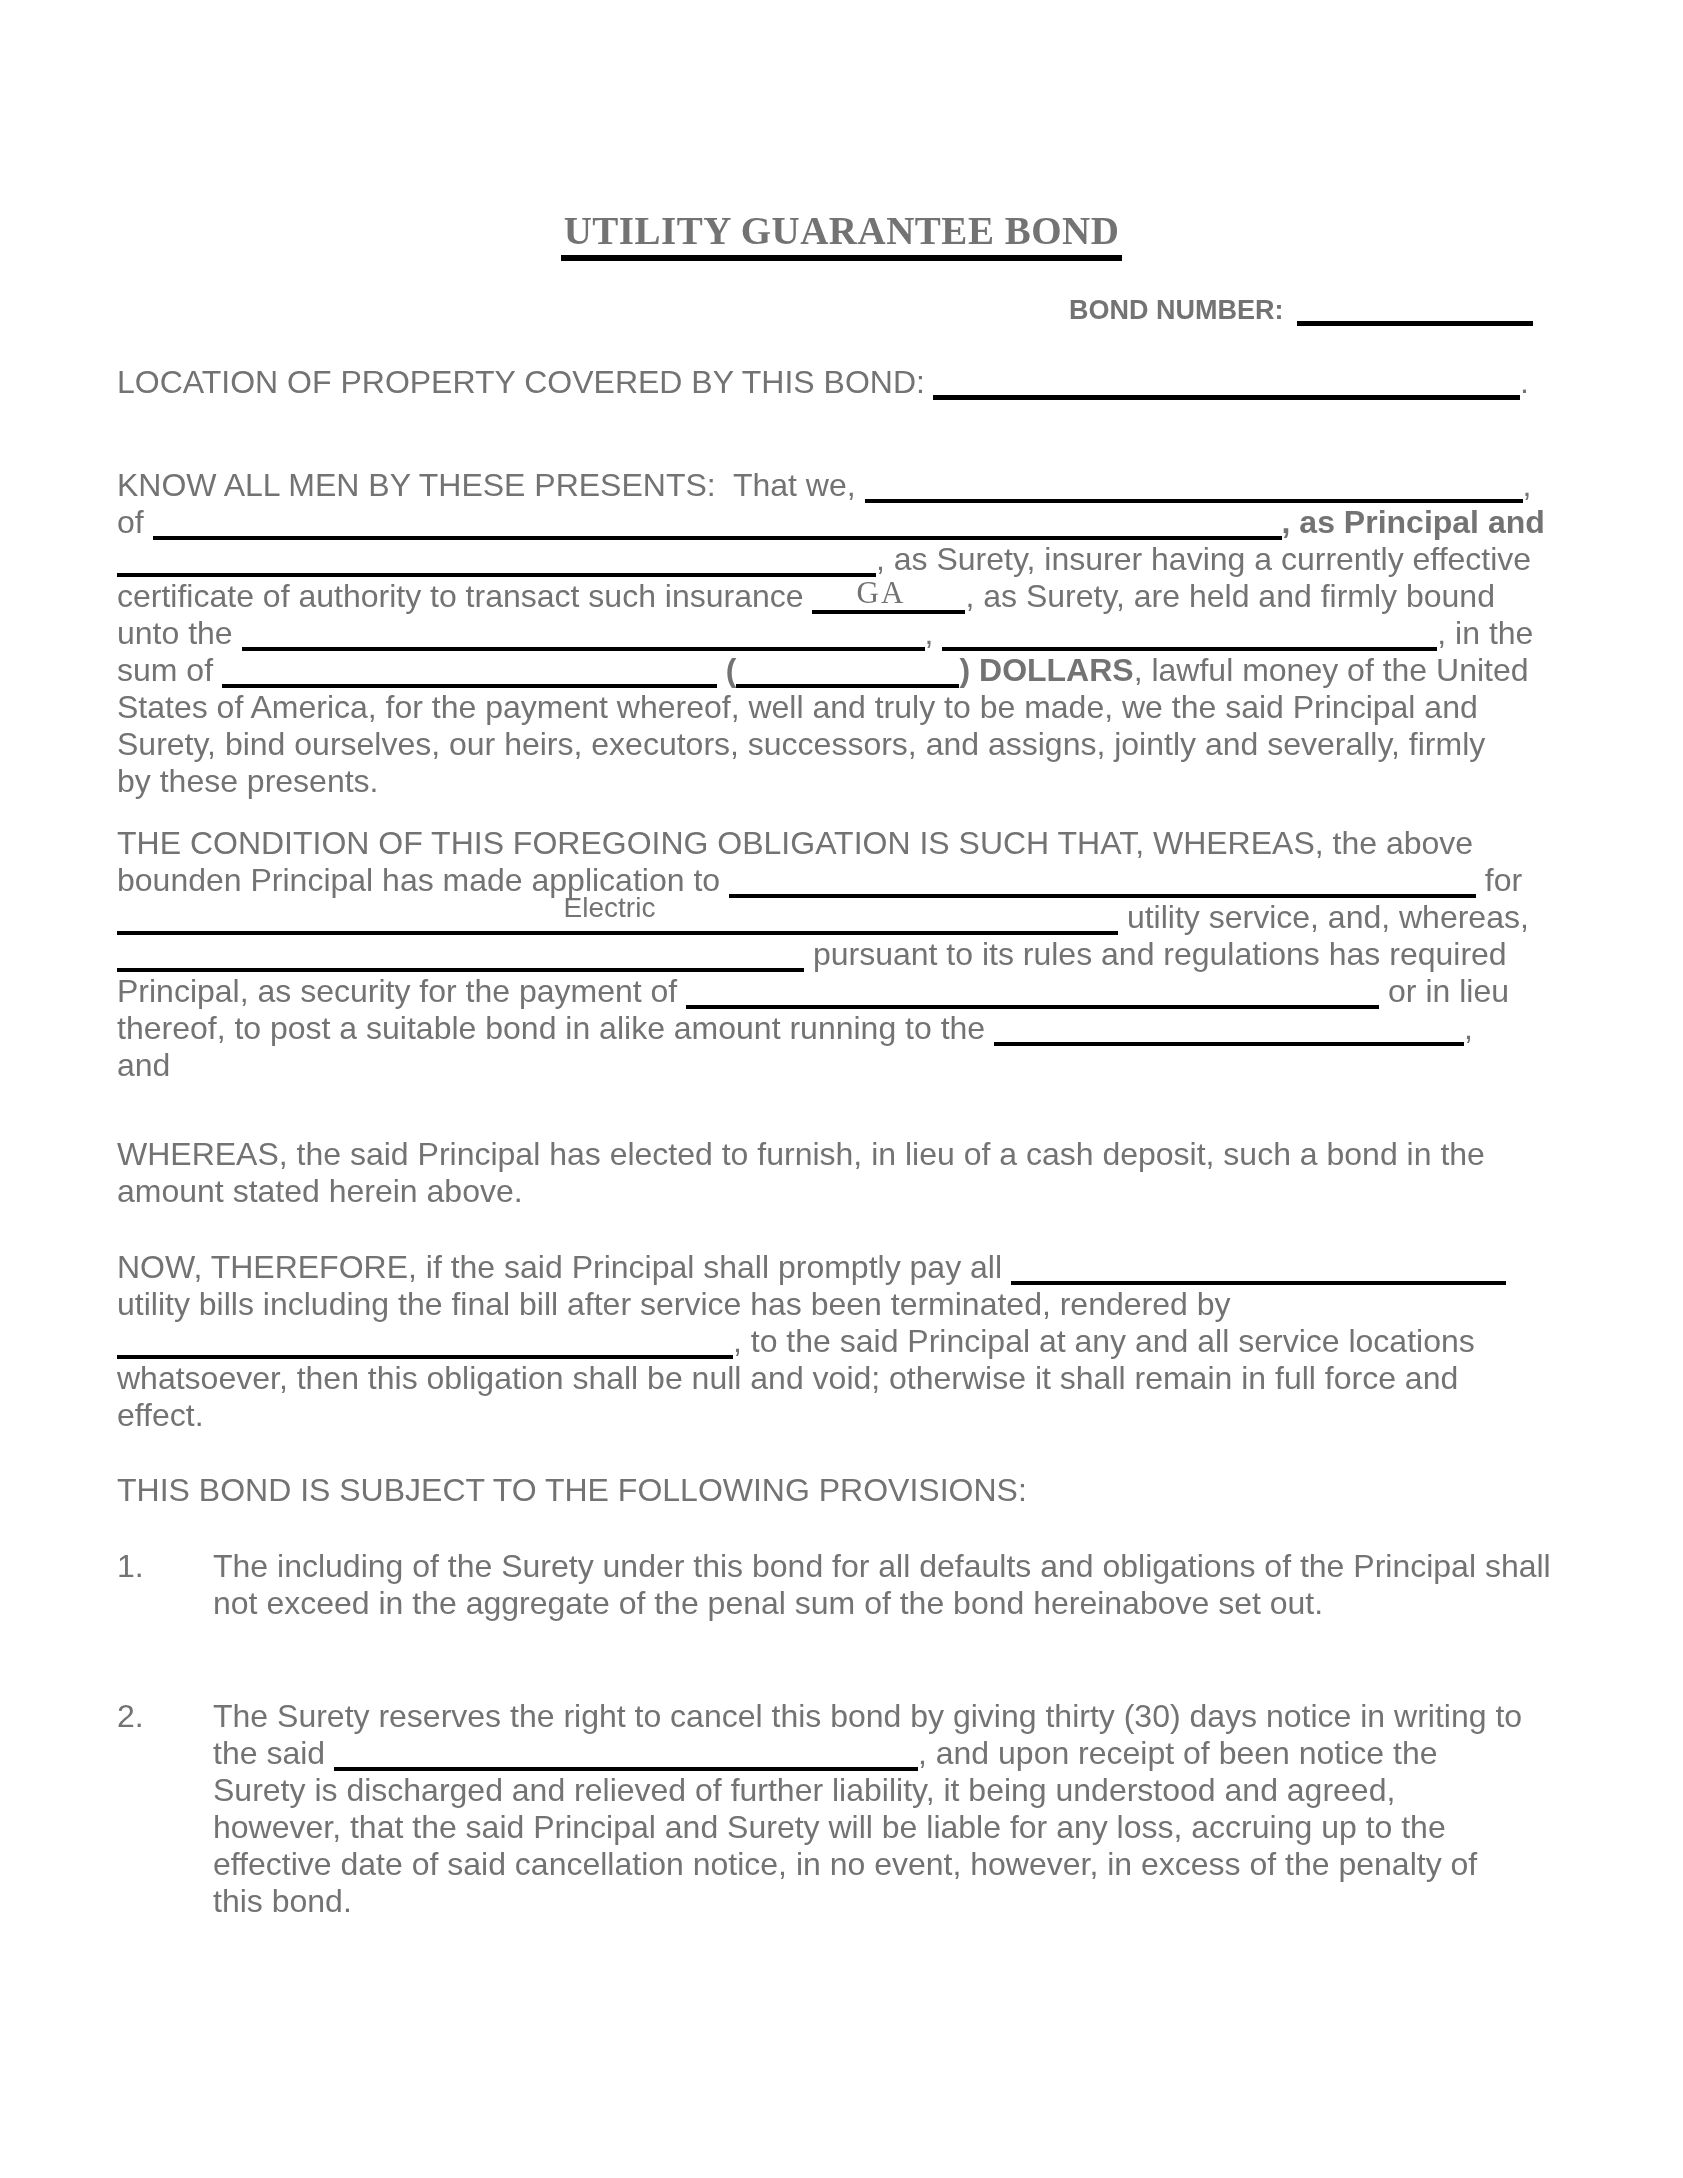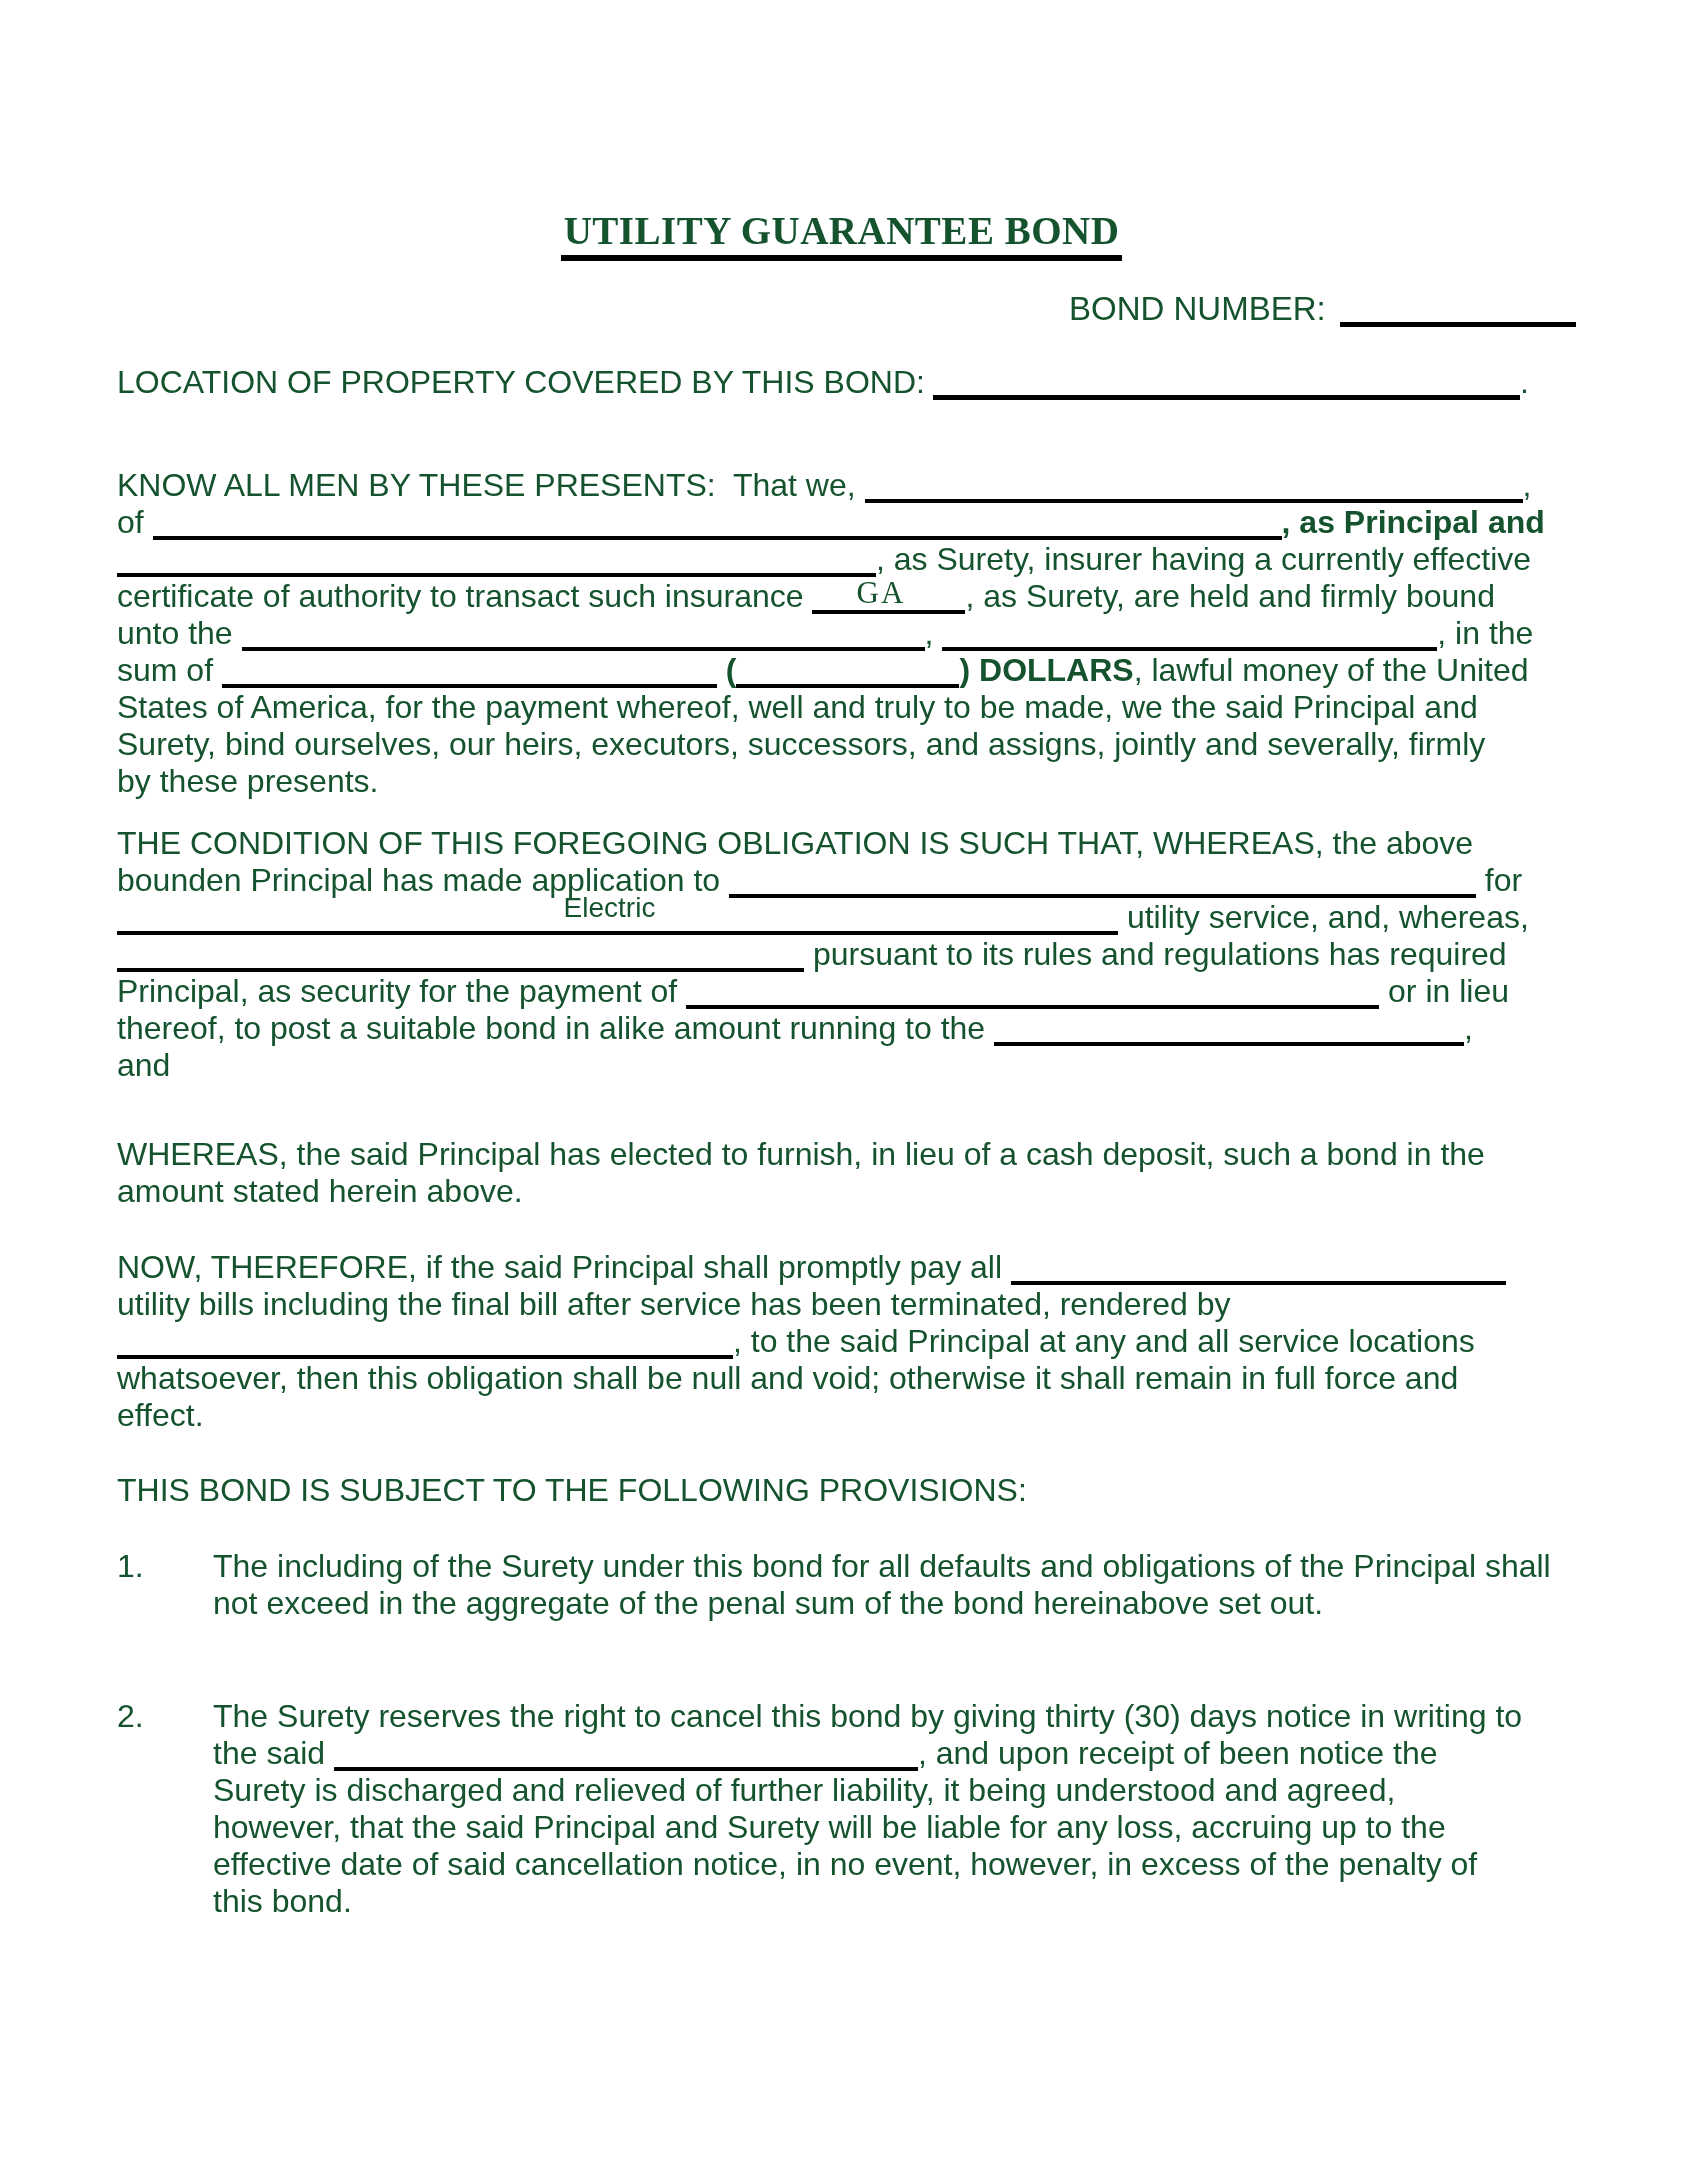--- a/index.html
+++ b/index.html
@@ -1,28 +1,28 @@
 <!DOCTYPE html>
 <html><head>
 <meta charset="utf-8">
 <style>
   html,body{margin:0;padding:0;background:#ffffff;}
   .page{
     position:relative;width:1683px;height:2178px;background:#ffffff;
     font-family:"Liberation Sans","DejaVu Sans",sans-serif;
-    font-size:32px;color:#14532d;overflow:hidden;
+    font-size:32px;color:#737373;overflow:hidden;
   }
   .title-row{position:absolute;top:208px;left:0;width:1683px;text-align:center;}
   .title-text{
     font-family:"Liberation Serif","DejaVu Serif",serif;
     font-weight:bold;font-size:39px;letter-spacing:0.5px;
     border-bottom:6px solid #000;padding:0 3px 3px 3px;
   }
   .bond-row{position:absolute;top:290px;left:1069px;white-space:nowrap;}
-  .bn-label{font-weight:normal;font-size:33px;}
+  .bn-label{font-weight:bold;font-size:27px;}
   .loc-row{position:absolute;top:364px;left:117px;white-space:nowrap;}
   .blank{
     display:inline-block;height:30px;border-bottom:4px solid #000;
     position:relative;vertical-align:-7px;
   }
   .bn-blank{width:236px;margin-left:14px;border-bottom-width:5px;}
   .loc-blank{width:587px;margin-left:8px;border-bottom-width:5px;}
   .block{position:absolute;left:117px;white-space:nowrap;}
   .line{height:37px;line-height:37px;}
   .b{font-weight:bold;}

